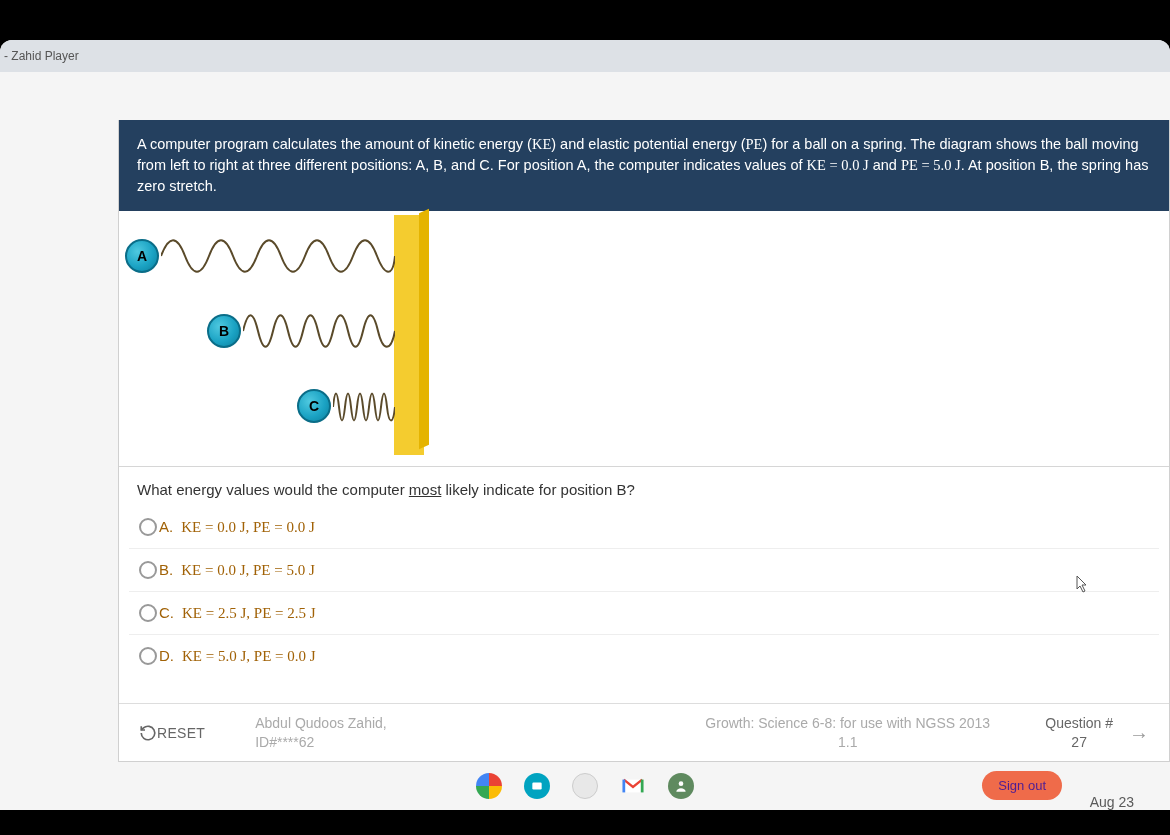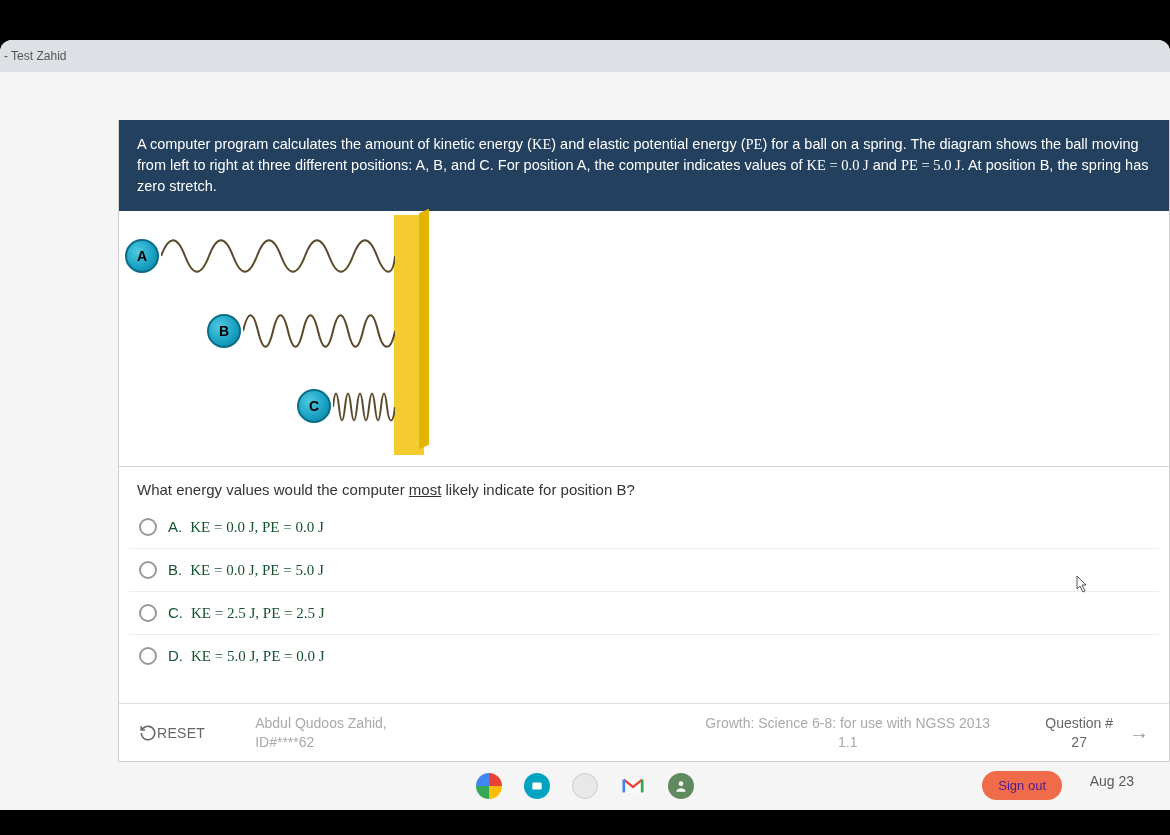--- a/index.html
+++ b/index.html
@@ -62,22 +62,22 @@
 }
 .coil {
   position:absolute; top:14px; height:42px;
 }
 .question {
   padding:14px 18px 8px; font-size:15px; color:#333;
   border-top:1px solid #d6d6d6;
 }
 .options { padding:0 10px; }
 .opt {
-  display:flex; align-items:flex-end; gap:11px;
-  padding:12px 10px; font-size:15px; color:#14532d;
+  display:flex; align-items:flex-end; gap:2px;
+  padding:12px 10px; font-size:15px; color:#a16207;
   border-top:1px solid #eee;
 }
 .opt:first-child { border-top:0; }
 .radio {
   width:18px; height:18px; border:2px solid #999; border-radius:50%;
   flex-shrink:0;
 }
 .opt-label-letter { margin-right:8px; }
 .opt-text { font-family:"Cambria Math","Times New Roman",serif; }
 .footer {
@@ -105,36 +105,36 @@
   width:26px; height:26px; border-radius:50%;
   display:flex; align-items:center; justify-content:center;
   font-size:13px; color:#fff;
 }
 .signout {
   position:absolute; right:108px; bottom:10px;
   background:#ef6b4a; color:#4c1d95; border:none;
   padding:7px 16px; border-radius:16px; font-size:13px;
 }
 .date {
-  position:absolute; right:36px; bottom:21px;
+  position:absolute; right:36px; bottom:0;
   color:#5a5a5a; font-size:14px;
 }
 .cursor {
   position:absolute; right:80px; top:455px;
   font-size:18px; color:#555;
 }
 </style>
 </head>
 <body>
 
 <div class="screen">
 
   <div class="tabbar">
     <div class="tab">
-      <span>- Test Zahid</span>
+      <span>- Zahid Player</span>
     </div>
   </div>
 
 
   <div class="content">
 
     <div class="passage">
       <span>A computer program calculates the amount of kinetic energy (</span><span class="math">KE</span><span>) and elastic potential energy (</span><span class="math">PE</span><span>) for a ball on a spring. The diagram shows the ball moving from left to right at three different positions: A, B, and C. For position A, the computer indicates values of </span><span class="math">KE = 0.0 J</span><span> and </span><span class="math">PE = 5.0 J</span><span>. At position B, the spring has zero stretch.</span>
     </div>
 

